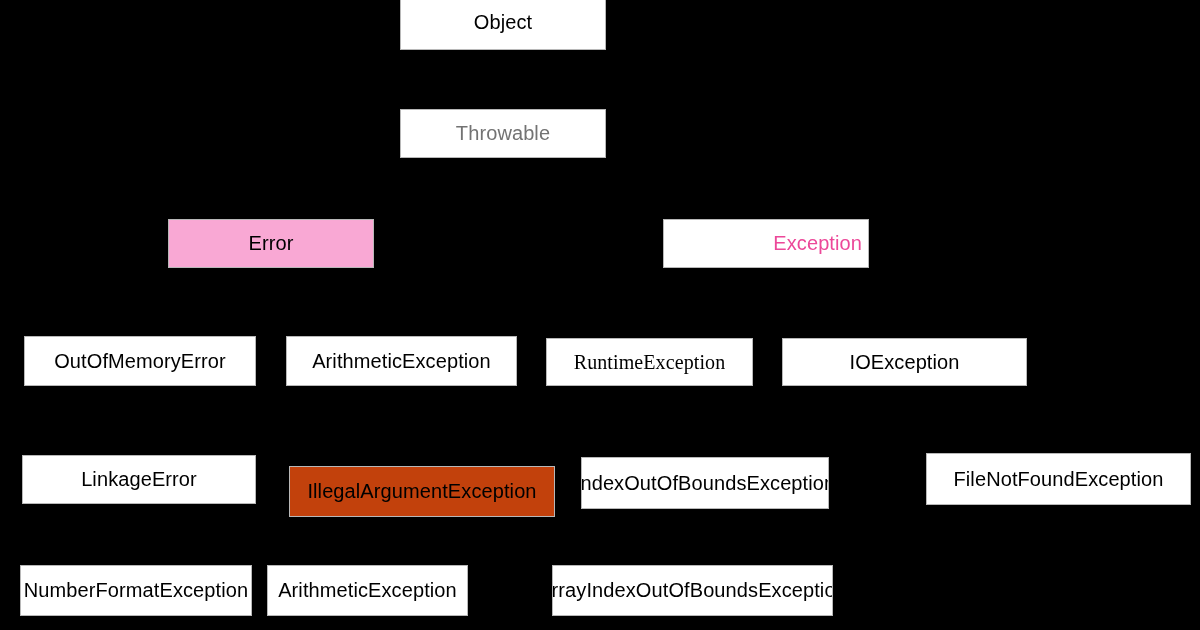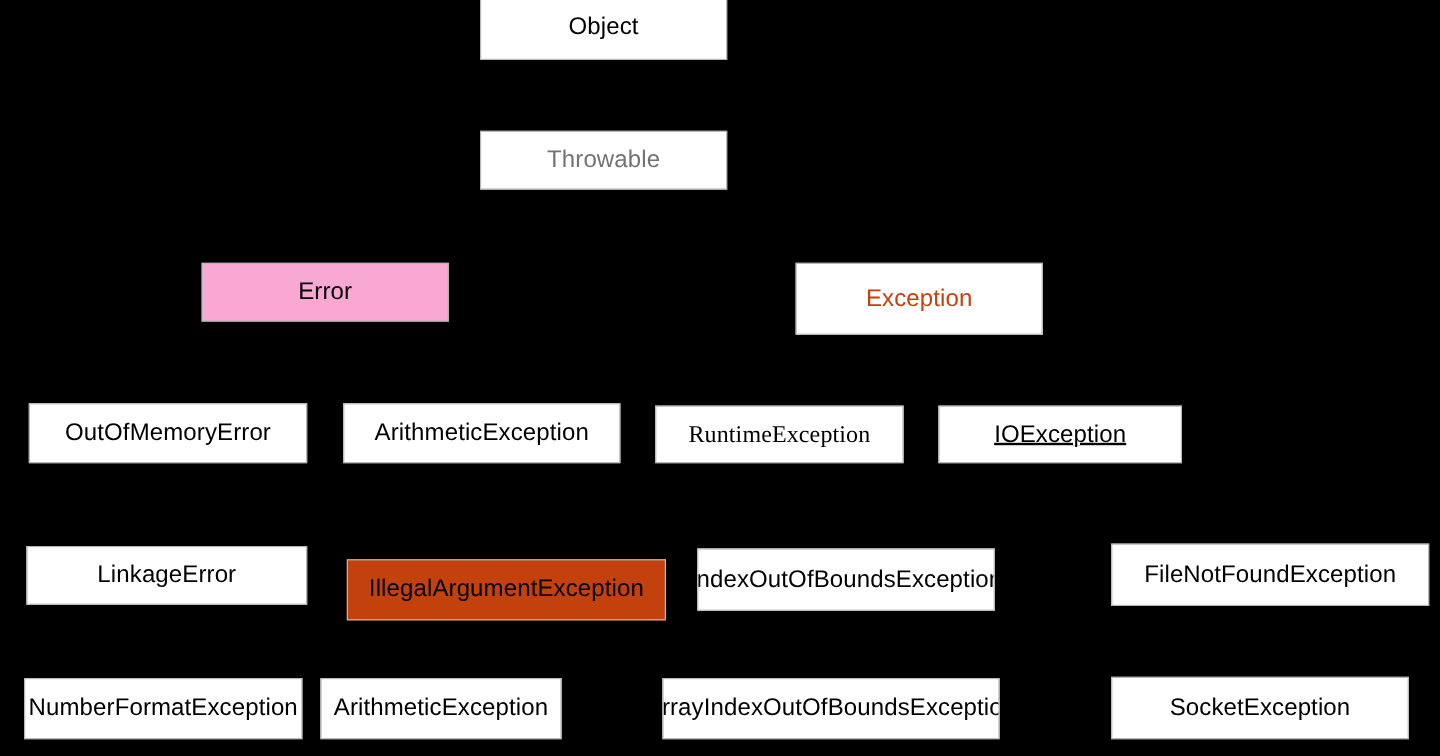--- a/index.html
+++ b/index.html
@@ -43,33 +43,33 @@
 <div id="canvas" style="background: rgb(0, 0, 0);">
     <div class="node" style="left: 400px; top: -6px; width: 206px; height: 56px; font-size: 20px; background: rgb(255, 255, 255); border-color: rgb(184, 184, 184); color: rgb(0, 0, 0);">
       <span class="node-label">Object</span>
     </div>
     <div class="node" style="left: 400px; top: 109px; width: 206px; height: 49px; font-size: 20px; background: rgb(255, 255, 255); border-color: rgb(184, 184, 184); color: #737373;">
       <span class="node-label">Throwable</span>
     </div>
     <div class="node" style="left: 168px; top: 219px; width: 206px; height: 49px; font-size: 20px; background: #f9a8d4; border-color: rgb(184, 184, 184); color: rgb(0, 0, 0); text-align: right;">
       <span class="node-label">Error</span>
     </div>
-    <div class="node" style="left: 663px; top: 219px; width: 206px; height: 60px; font-size: 20px; background: rgb(255, 255, 255); border-color: rgb(184, 184, 184); color: #c2410c;">
+    <div class="node" style="left: 663px; top: 219px; width: 206px; height: 49px; font-size: 20px; background: rgb(255, 255, 255); border-color: rgb(184, 184, 184); color: #ec4899; justify-content: flex-end;">
       <span class="node-label">Exception</span>
     </div>
     <div class="node" style="left: 24px; top: 336px; width: 232px; height: 50px; font-size: 20px; background: rgb(255, 255, 255); border-color: rgb(184, 184, 184); color: rgb(0, 0, 0);">
       <span class="node-label">OutOfMemoryError</span>
     </div>
     <div class="node" style="left: 286px; top: 336px; width: 231px; height: 50px; font-size: 20px; background: rgb(255, 255, 255); border-color: rgb(184, 184, 184); color: rgb(0, 0, 0);">
       <span class="node-label">ArithmeticException</span>
     </div>
     <div class="node" style="left: 546px; top: 338px; width: 207px; height: 48px; font-size: 20px; background: rgb(255, 255, 255); border-color: rgb(184, 184, 184); color: rgb(0, 0, 0); font-family: Liberation Serif, serif;">
       <span class="node-label">RuntimeException</span>
     </div>
-    <div class="node" style="left: 782px; top: 338px; width: 203px; height: 48px; font-size: 20px; background: rgb(255, 255, 255); border-color: rgb(184, 184, 184); color: rgb(0, 0, 0); text-decoration: underline;">
+    <div class="node" style="left: 782px; top: 338px; width: 245px; height: 48px; font-size: 20px; background: rgb(255, 255, 255); border-color: rgb(184, 184, 184); color: rgb(0, 0, 0);">
       <span class="node-label">IOException</span>
     </div>
     <div class="node" style="left: 22px; top: 455px; width: 234px; height: 49px; font-size: 20px; background: rgb(255, 255, 255); border-color: rgb(184, 184, 184); color: rgb(0, 0, 0);">
       <span class="node-label">LinkageError</span>
     </div>
     <div class="node" style="left: 289px; top: 454px; width: 266px; height: 51px; font-size: 20px; background: #c2410c; border-color: rgb(184, 184, 184); color: rgb(0, 0, 0); margin-top: 12px;">
       <span class="node-label">IllegalArgumentException</span>
     </div>
     <div class="node" style="left: 581px; top: 457px; width: 248px; height: 52px; font-size: 20px; background: rgb(255, 255, 255); border-color: rgb(184, 184, 184); color: rgb(0, 0, 0);">
       <span class="node-label">IndexOutOfBoundsException</span>
@@ -79,16 +79,13 @@
     </div>
     <div class="node" style="left: 20px; top: 565px; width: 232px; height: 51px; font-size: 20px; background: rgb(255, 255, 255); border-color: rgb(184, 184, 184); color: #000000;">
       <span class="node-label">NumberFormatException</span>
     </div>
     <div class="node" style="left: 267px; top: 565px; width: 201px; height: 51px; font-size: 20px; background: rgb(255, 255, 255); border-color: rgb(184, 184, 184); color: rgb(0, 0, 0);">
       <span class="node-label">ArithmeticException</span>
     </div>
     <div class="node" style="left: 552px; top: 565px; width: 281px; height: 51px; font-size: 20px; background: rgb(255, 255, 255); border-color: rgb(184, 184, 184); color: rgb(0, 0, 0);">
       <span class="node-label">ArrayIndexOutOfBoundsException</span>
     </div>
-    <div class="node" style="left: 926px; top: 564px; width: 248px; height: 52px; font-size: 20px; background: rgb(255, 255, 255); border-color: rgb(184, 184, 184); color: rgb(0, 0, 0);">
-      <span class="node-label">SocketException</span>
-    </div>
   </div>
 
 </body></html>

